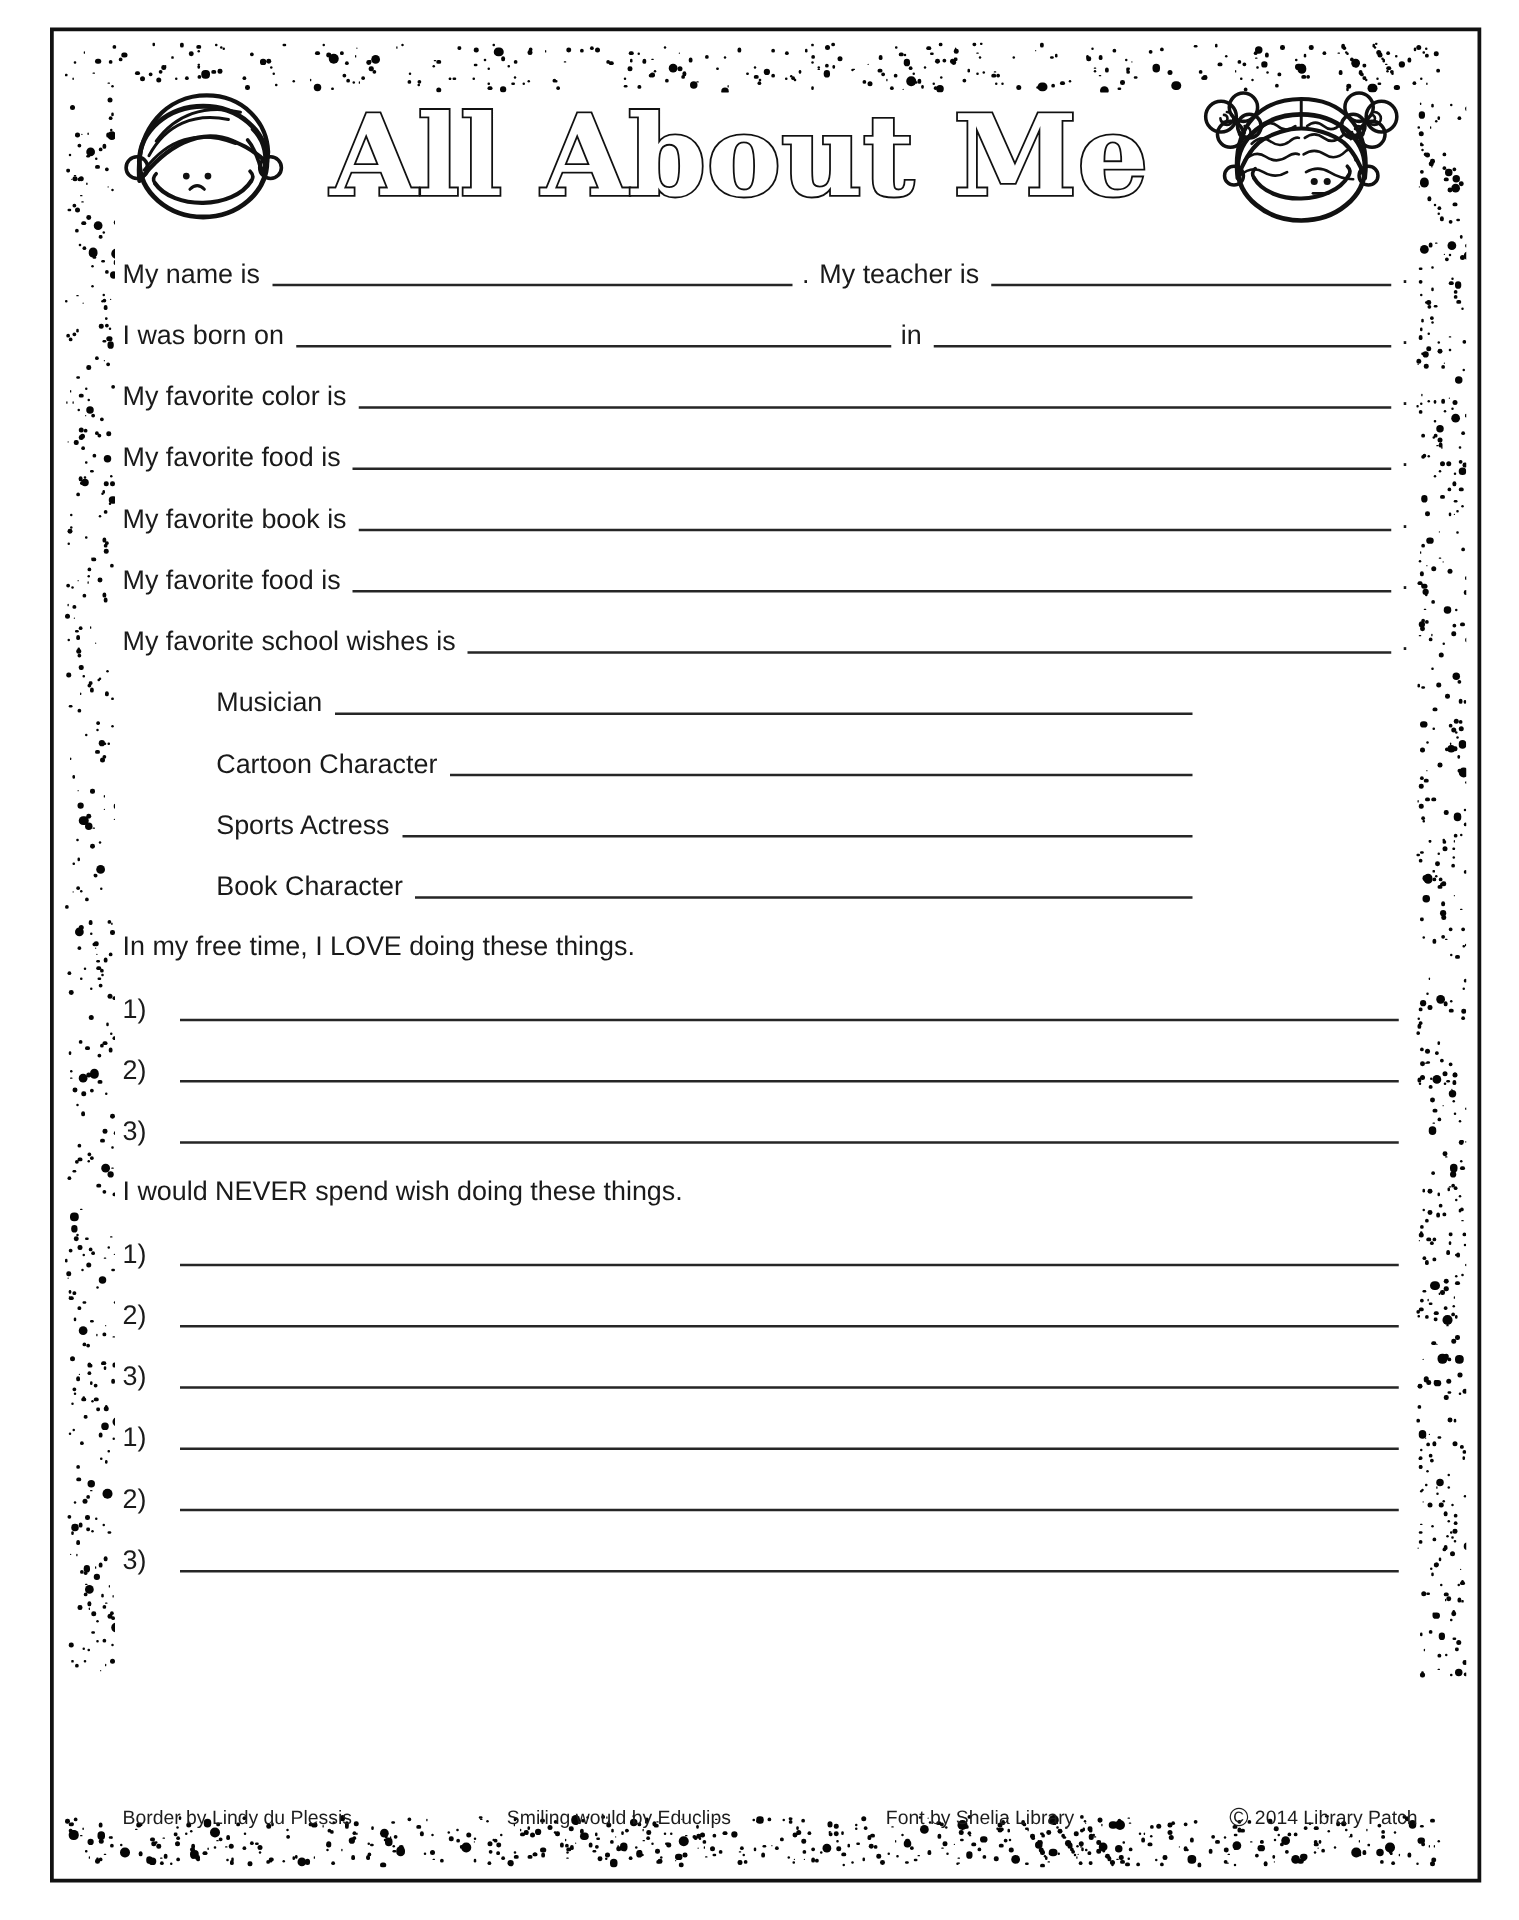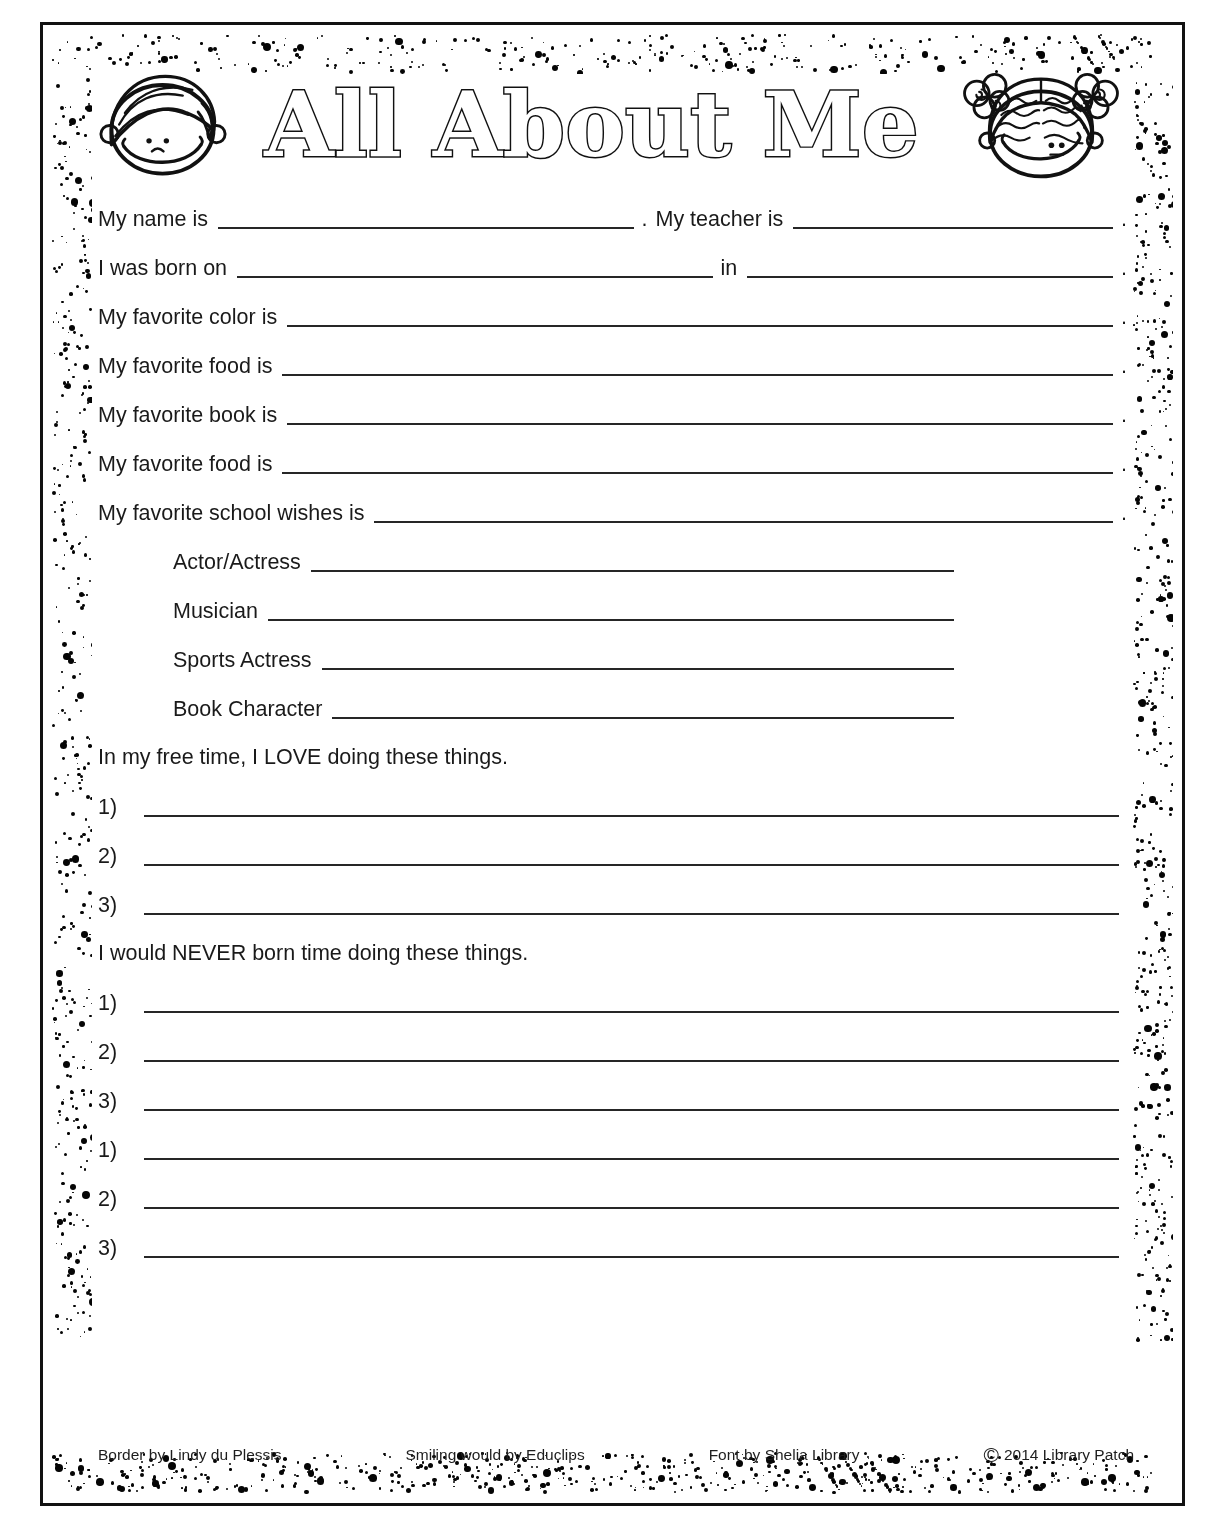--- a/index.html
+++ b/index.html
@@ -2013,25 +2013,25 @@
       </div>
 
       <div class="row">
         <span class="lbl">My favorite school wishes is</span>
         <span class="blank"></span>
         <span class="dot">.</span>
       </div>
 
 
       <div class="row cat-row">
-        <span class="lbl">Actor/Actress</span>
+        <span class="lbl">Musician</span>
         <span class="blank"></span>
       </div>
       <div class="row cat-row">
-        <span class="lbl">Musician</span>
+        <span class="lbl">Cartoon Character</span>
         <span class="blank"></span>
       </div>
       <div class="row cat-row">
         <span class="lbl">Sports Actress</span>
         <span class="blank"></span>
       </div>
       <div class="row cat-row">
         <span class="lbl">Book Character</span>
         <span class="blank"></span>
       </div>
@@ -2046,21 +2046,21 @@
       <div class="row num-row">
         <span class="num">2)</span>
         <span class="blank"></span>
       </div>
       <div class="row num-row">
         <span class="num">3)</span>
         <span class="blank"></span>
       </div>
 
       <div class="prompt-row">
-        <span>I would NEVER born time doing these things.</span>
+        <span>I would NEVER spend wish doing these things.</span>
       </div>
       <div class="row num-row">
         <span class="num">1)</span>
         <span class="blank"></span>
       </div>
       <div class="row num-row">
         <span class="num">2)</span>
         <span class="blank"></span>
       </div>
       <div class="row num-row">

